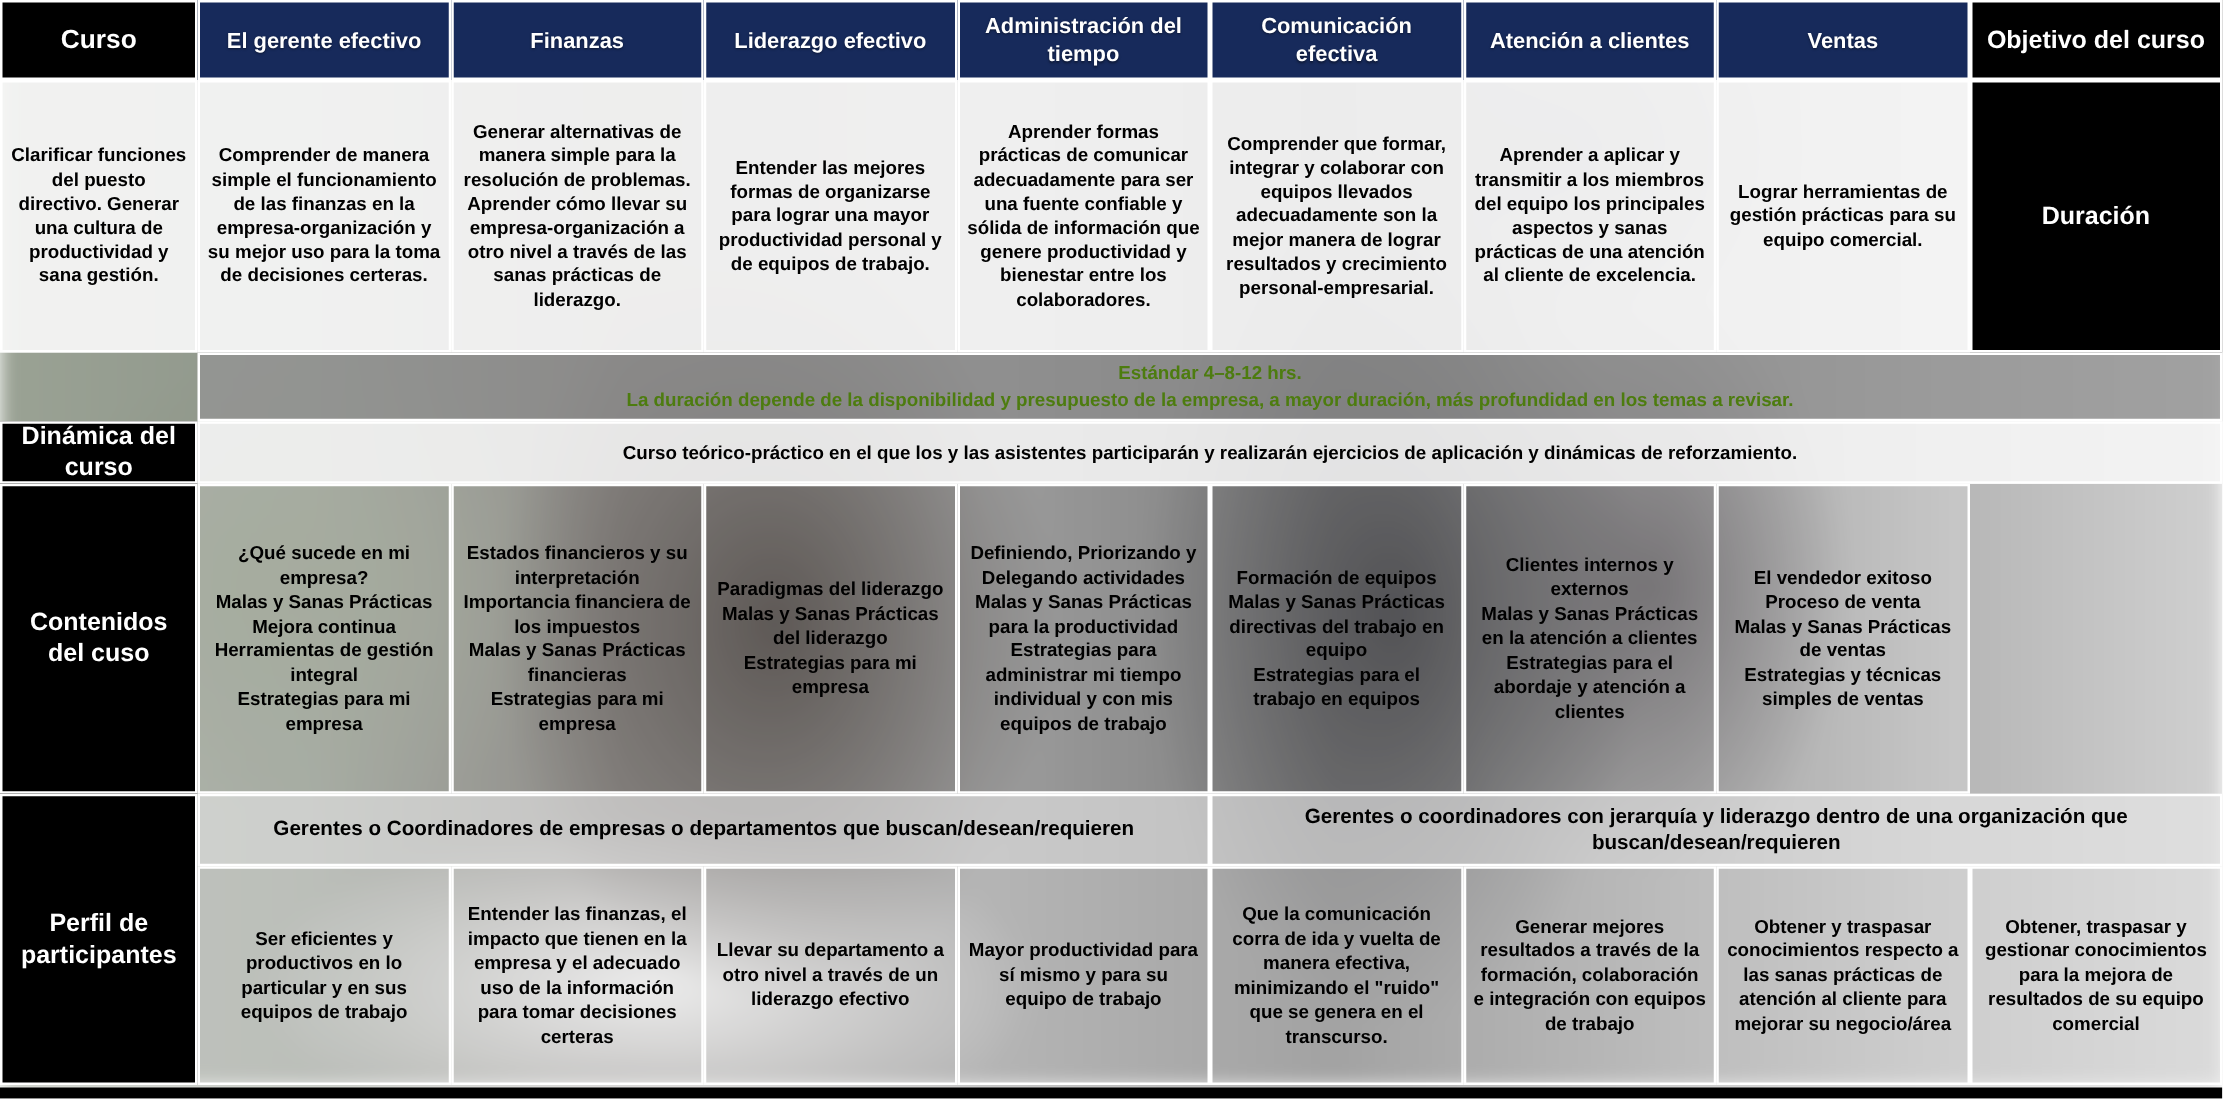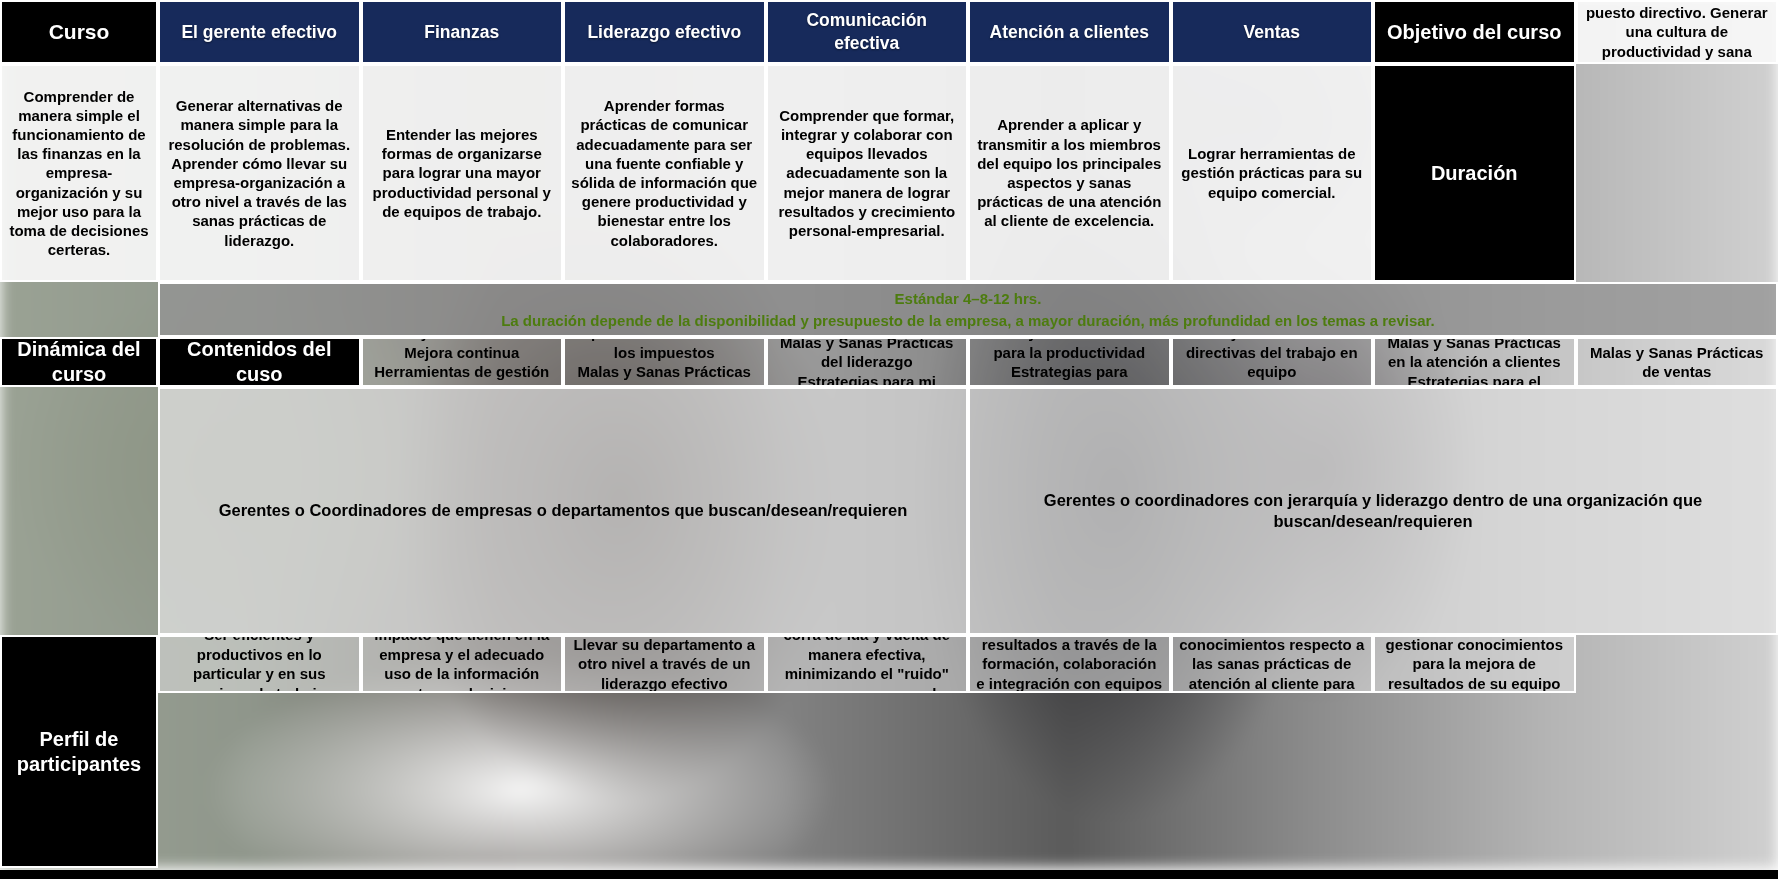--- a/index.html
+++ b/index.html
@@ -88,40 +88,42 @@
 
 <div class="page">
   <div class="photo"></div>
 
   <div class="grid">
 
     <div class="cell corner">Curso</div>
     <div class="cell navy">El gerente efectivo</div>
     <div class="cell navy">Finanzas</div>
     <div class="cell navy">Liderazgo efectivo</div>
+    <div class="cell navy">Administración del tiempo</div>
     <div class="cell navy">Comunicación efectiva</div>
     <div class="cell navy">Atención a clientes</div>
     <div class="cell navy">Ventas</div>
 
     <div class="cell rowlabel">Objetivo del curso</div>
     <div class="cell light">Clarificar funciones del puesto directivo. Generar una cultura de productividad y sana gestión.</div>
     <div class="cell light">Comprender de manera simple el funcionamiento de las finanzas en la empresa-organización y su mejor uso para la toma de decisiones certeras.</div>
     <div class="cell light">Generar alternativas de manera simple para la resolución de problemas.
 Aprender cómo llevar su empresa-organización a otro nivel a través de las sanas prácticas de liderazgo.</div>
     <div class="cell light">Entender las mejores formas de organizarse para lograr una mayor productividad personal y de equipos de trabajo.</div>
     <div class="cell light">Aprender formas prácticas de comunicar adecuadamente para ser una fuente confiable y sólida de información  que genere productividad y bienestar entre los colaboradores.</div>
     <div class="cell light">Comprender que formar, integrar y colaborar con equipos llevados adecuadamente son la mejor manera de lograr resultados y crecimiento personal-empresarial.</div>
     <div class="cell light">Aprender a aplicar y transmitir a los miembros del equipo los principales aspectos y sanas prácticas de una atención al cliente de excelencia.</div>
     <div class="cell light">Lograr herramientas de gestión prácticas para su equipo comercial.</div>
 
     <div class="cell rowlabel">Duración</div>
     <div class="cell duracion-band">Estándar 4–8-12 hrs.
 La duración depende de la disponibilidad y presupuesto de la empresa, a mayor duración, más profundidad en los temas a revisar.</div>
 
     <div class="cell rowlabel">Dinámica del curso</div>
+    <div class="cell dinamica-band">Curso teórico-práctico en el que los y las asistentes participarán y realizarán ejercicios de aplicación y dinámicas de reforzamiento.</div>
 
     <div class="cell rowlabel">Contenidos del cuso</div>
     <div class="cell photo-cell">¿Qué sucede en mi empresa?
 Malas y Sanas Prácticas
 Mejora continua
 Herramientas de gestión integral
 Estrategias para mi empresa</div>
     <div class="cell photo-cell">Estados financieros y su interpretación
 Importancia financiera de los impuestos
 Malas y Sanas Prácticas financieras
@@ -142,20 +144,21 @@
 Proceso de venta
 Malas y Sanas Prácticas de ventas
 Estrategias y técnicas simples de ventas</div>
 
     <div class="cell rowlabel perfil-label">Perfil de participantes</div>
     <div class="cell group-band group-left">Gerentes o Coordinadores de empresas o departamentos que buscan/desean/requieren</div>
     <div class="cell group-band group-right">Gerentes o coordinadores con jerarquía y liderazgo dentro de una organización que buscan/desean/requieren</div>
     <div class="cell perfil-cell">Ser eficientes y productivos en lo particular y en sus equipos de trabajo</div>
     <div class="cell perfil-cell">Entender las finanzas, el impacto que tienen en la empresa y el adecuado uso de la información para tomar decisiones certeras</div>
     <div class="cell perfil-cell">Llevar su departamento a otro nivel a través de un liderazgo efectivo</div>
+    <div class="cell perfil-cell">Mayor productividad para sí mismo y para su equipo de trabajo</div>
     <div class="cell perfil-cell">Que la comunicación corra de ida y vuelta de manera efectiva, minimizando el "ruido" que se genera en el transcurso.</div>
     <div class="cell perfil-cell">Generar mejores resultados a través de la formación, colaboración e integración con equipos de trabajo</div>
     <div class="cell perfil-cell">Obtener y traspasar conocimientos respecto a las sanas prácticas de atención al cliente para mejorar su negocio/área</div>
     <div class="cell perfil-cell">Obtener, traspasar y gestionar conocimientos para la mejora de resultados de su equipo comercial</div>
 
   </div>
 
   <div class="bottombar"></div>
 </div>
 

